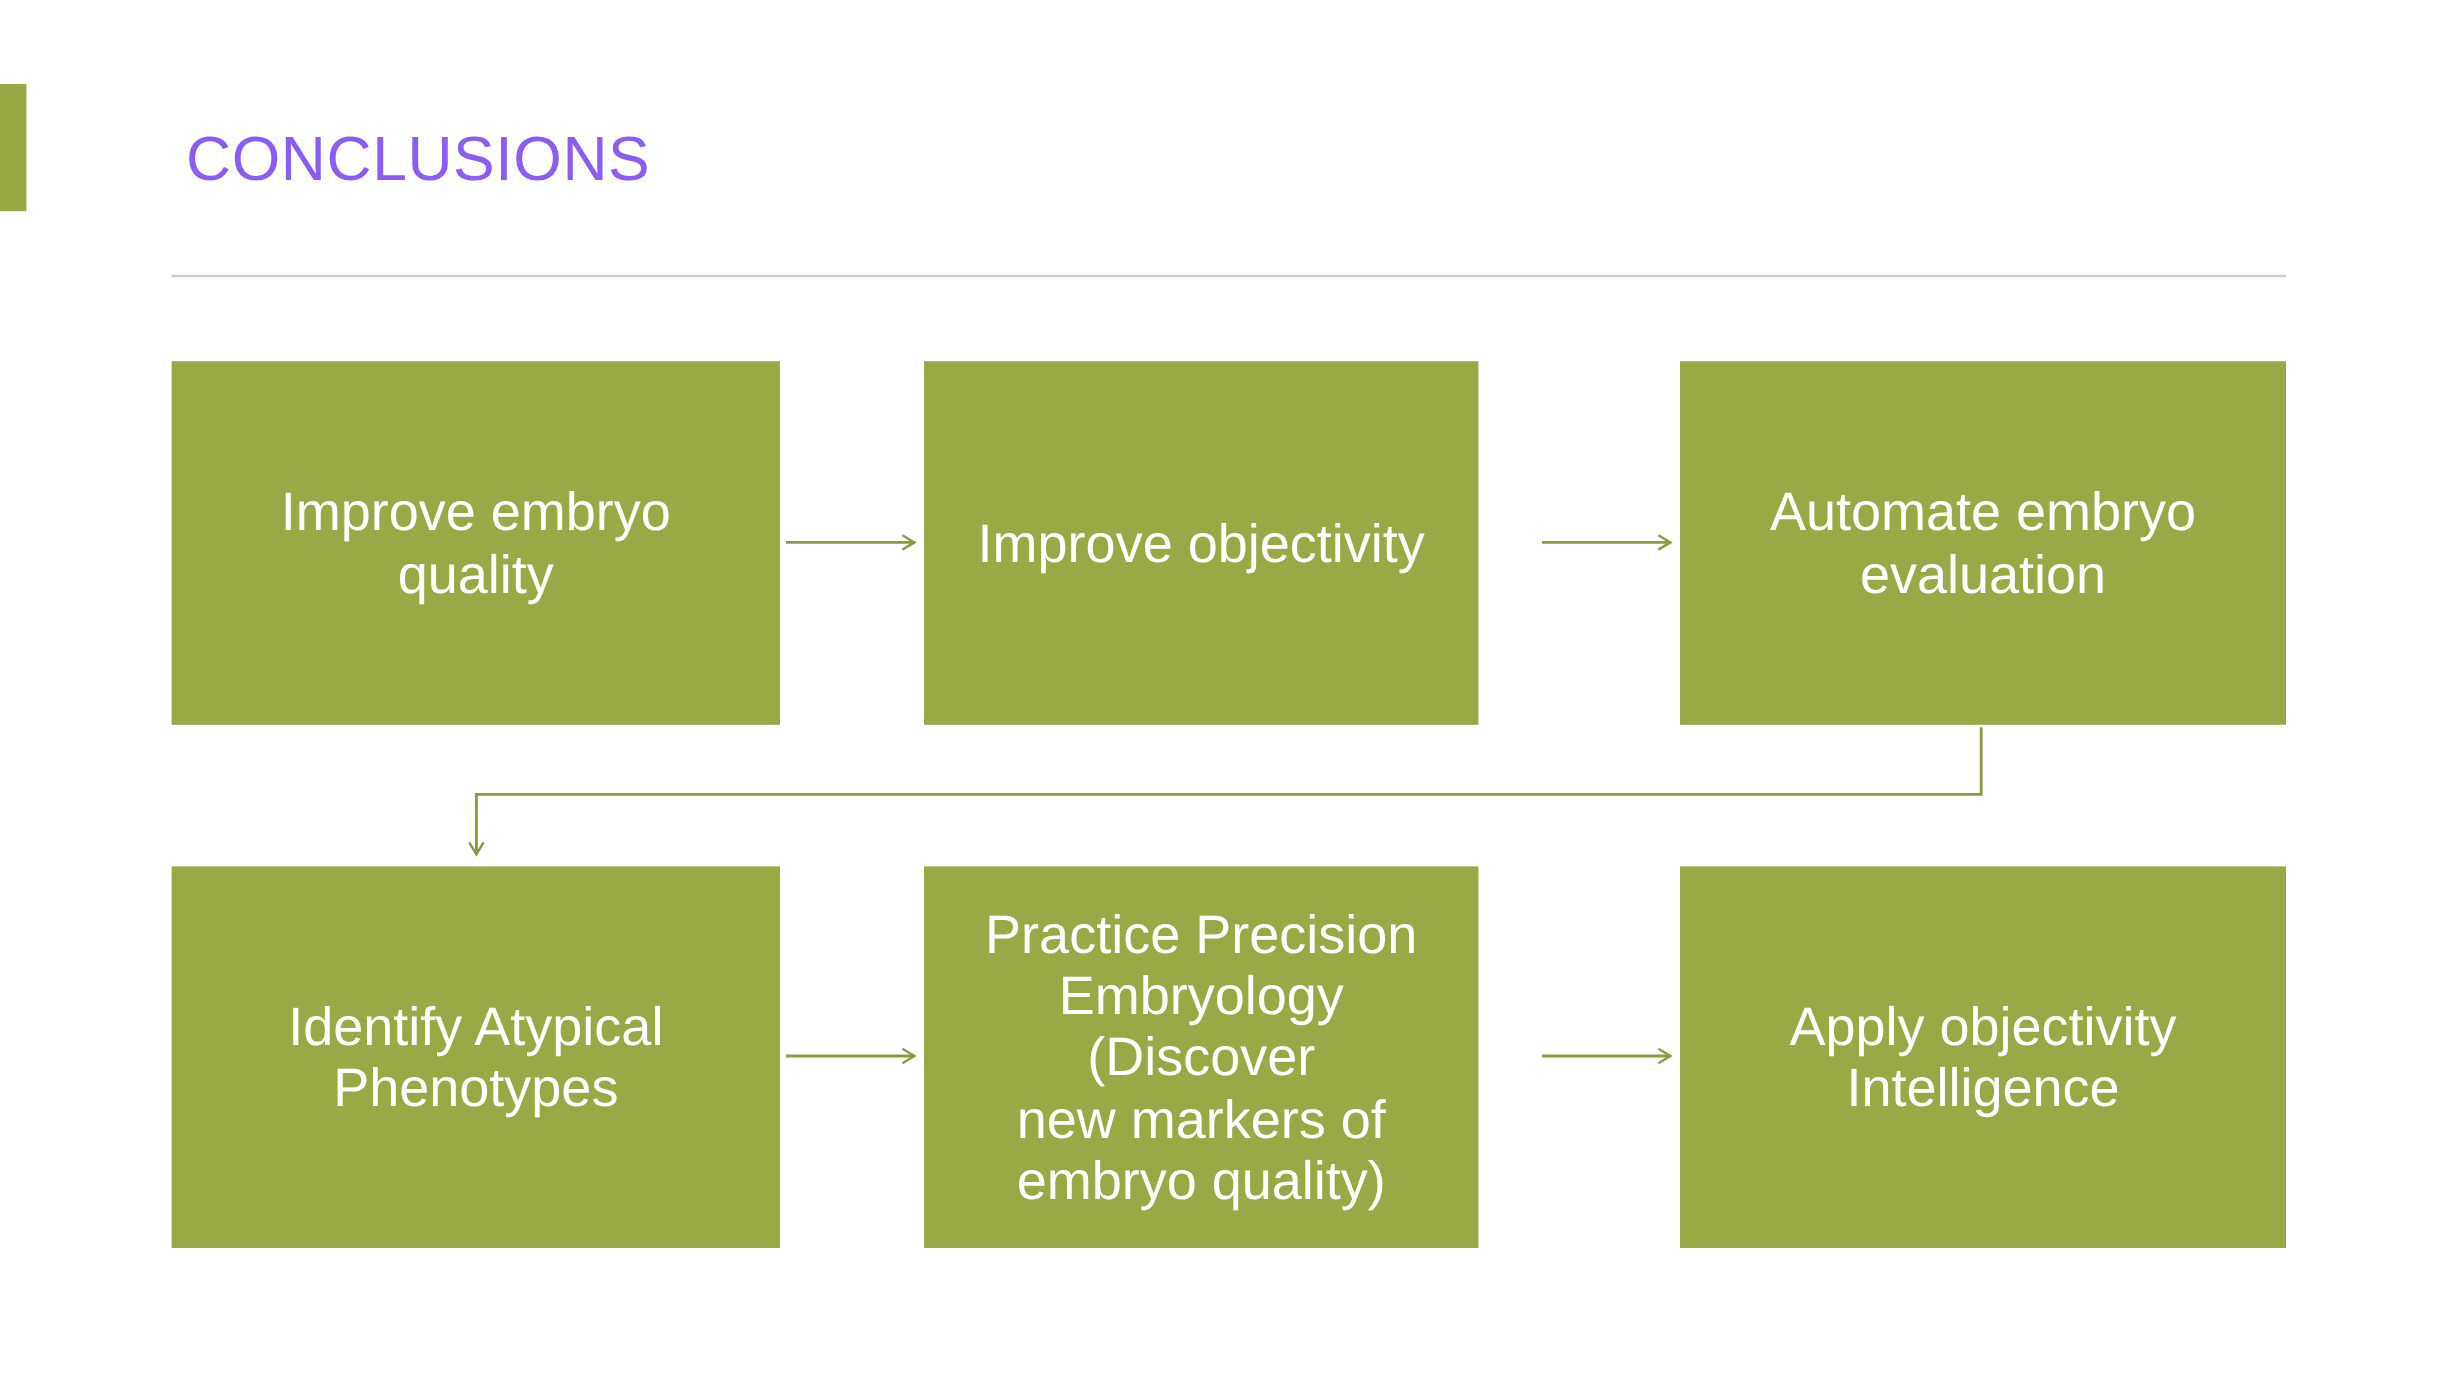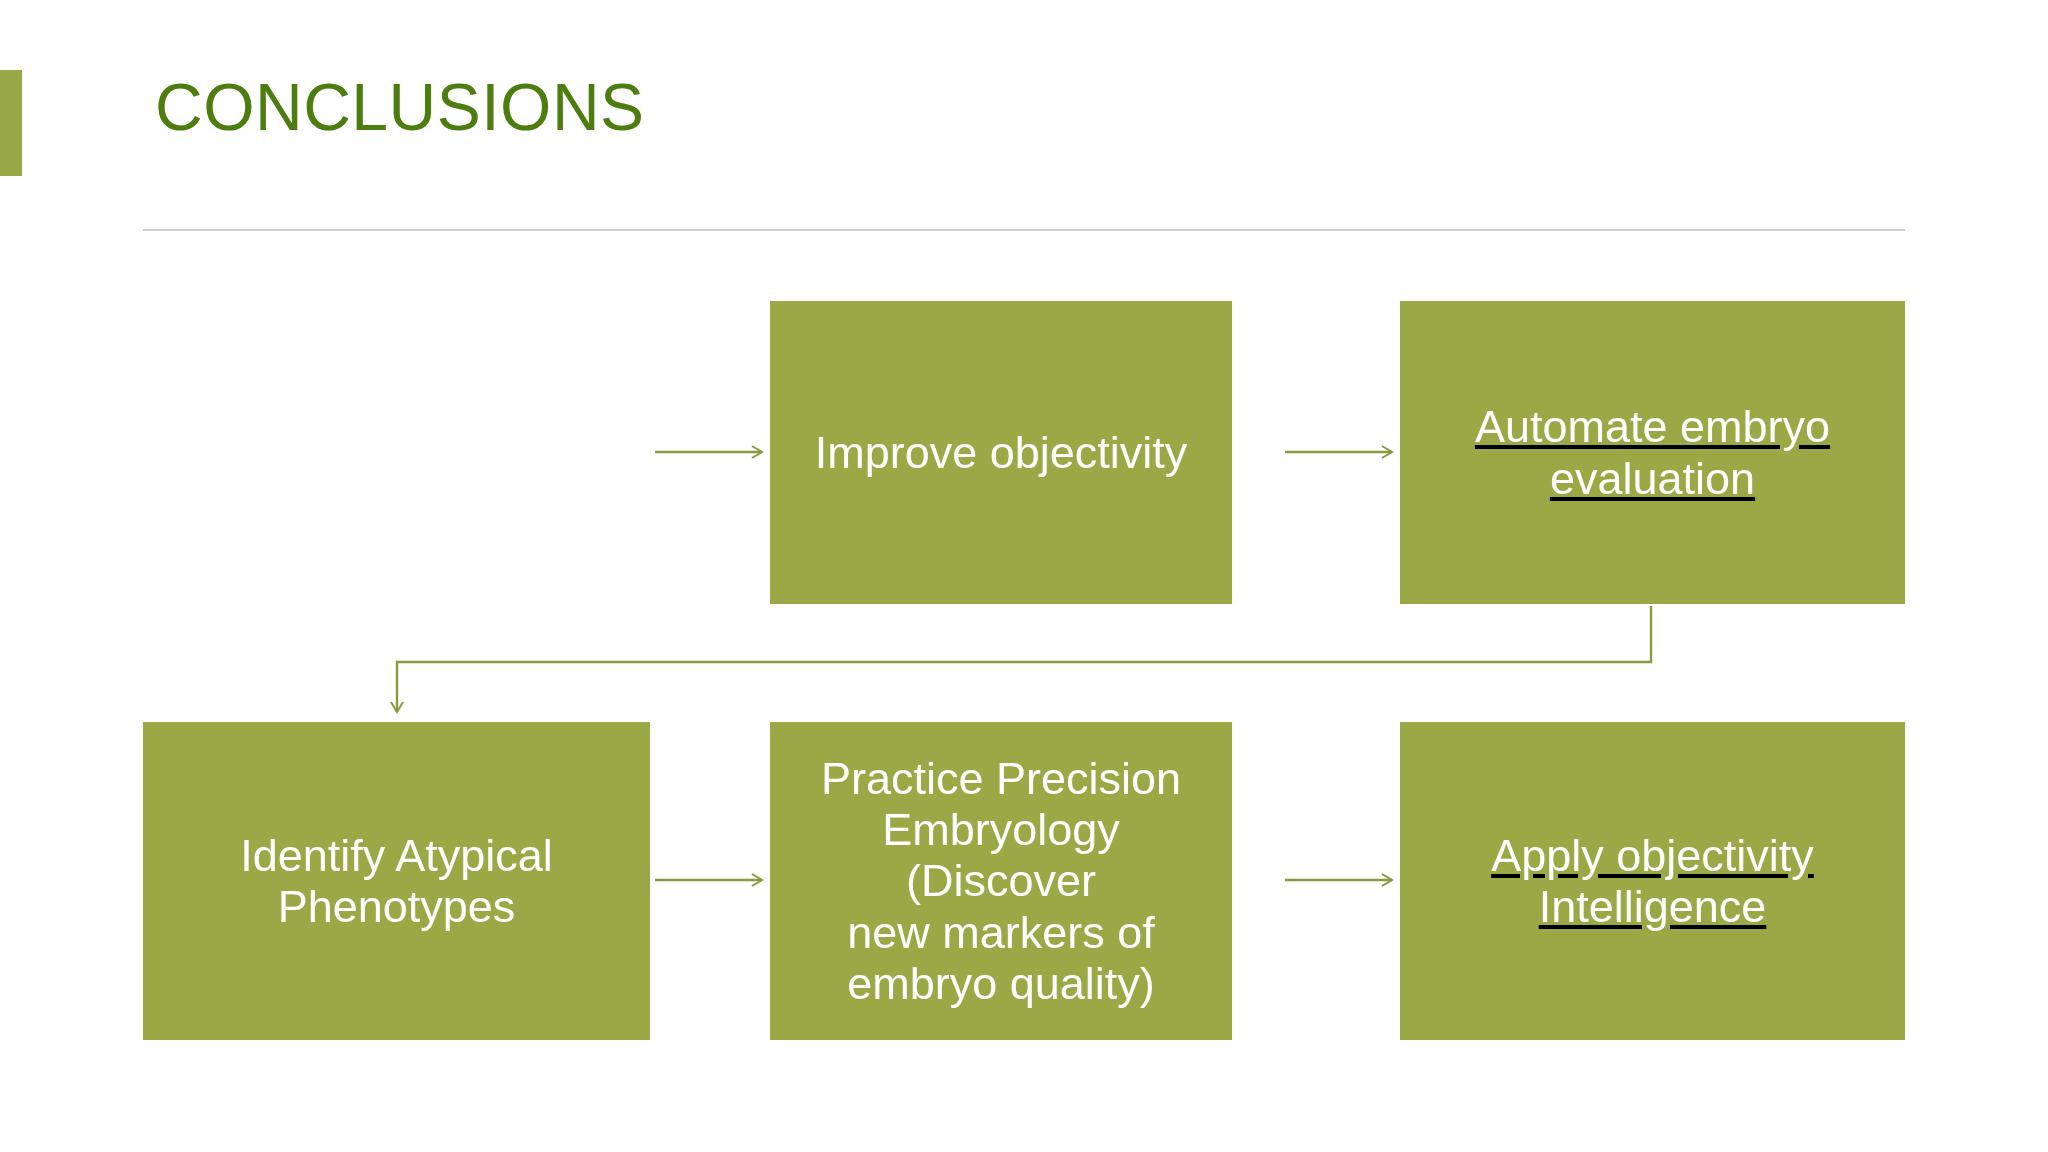--- a/index.html
+++ b/index.html
@@ -23,28 +23,28 @@
     position: absolute;
     left: 0px;
     top: 70px;
     width: 22px;
     height: 106px;
     background: #99a846;
   }
   .slide-title {
     position: absolute;
     left: 155px;
-    top: 52px;
+    top: 78px;
     width: 1500px;
     height: 110px;
     line-height: 110px;
-    font-size: 66px;
+    font-size: 52px;
     font-weight: 400;
     letter-spacing: 0.5px;
-    color: #4d7c0f;
+    color: #8b5cf6;
     white-space: nowrap;
   }
   .title-divider {
     position: absolute;
     left: 143px;
     top: 229px;
     width: 1762px;
     height: 2px;
     background: #cdcdcd;
   }
@@ -66,21 +66,21 @@
     text-align: center;
     font-weight: 400;
     white-space: pre-line;
   }
 
   
   .row-top  { top: 301px; height: 303px; }
   .row-bot  { top: 722px; height: 318px; }
   .col-1 { left: 143px;  width: 507px; }
   .col-2 { left: 770px;  width: 462px; }
-  .col-3 { left: 1400px; width: 505px; text-decoration: underline; }
+  .col-3 { left: 1400px; width: 505px; }
 
   
   .connectors {
     position: absolute;
     left: 0;
     top: 0;
     width: 2048px;
     height: 1152px;
     pointer-events: none;
   }
@@ -118,20 +118,24 @@
 
     <g>
       <line x1="655" y1="880" x2="762" y2="880" stroke="#8a9a3c" stroke-width="2.4" marker-end="url(#chev)"></line>
     </g>
 
     <g>
       <line x1="1285" y1="880" x2="1392" y2="880" stroke="#8a9a3c" stroke-width="2.4" marker-end="url(#chev)"></line>
     </g>
   </svg>
 
+  <div class="flow-box row-top col-1">
+    <span class="box-label">Improve embryo
+quality</span>
+  </div>
   <div class="flow-box row-top col-2">
     <span class="box-label">Improve objectivity</span>
   </div>
   <div class="flow-box row-top col-3">
     <span class="box-label">Automate embryo
 evaluation</span>
   </div>
 
   <div class="flow-box row-bot col-2">
     <span class="box-label">Practice Precision

